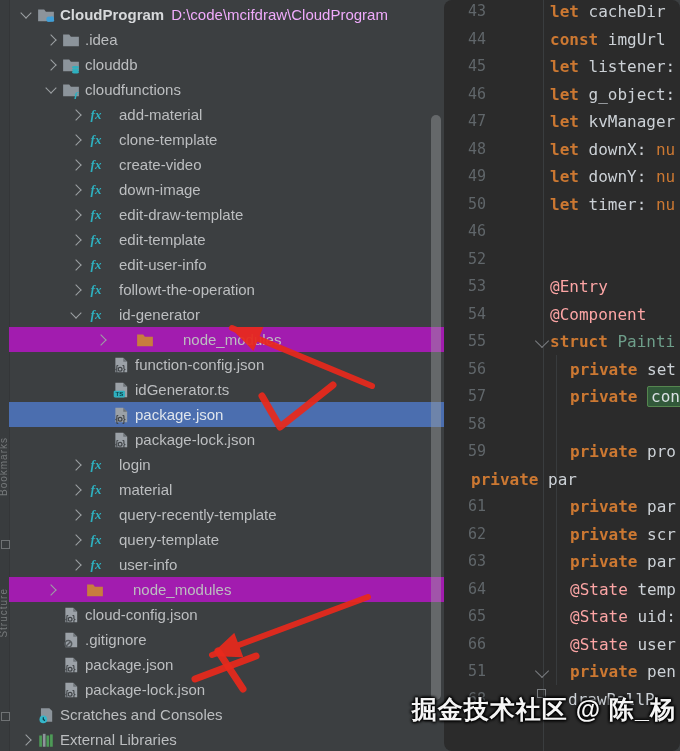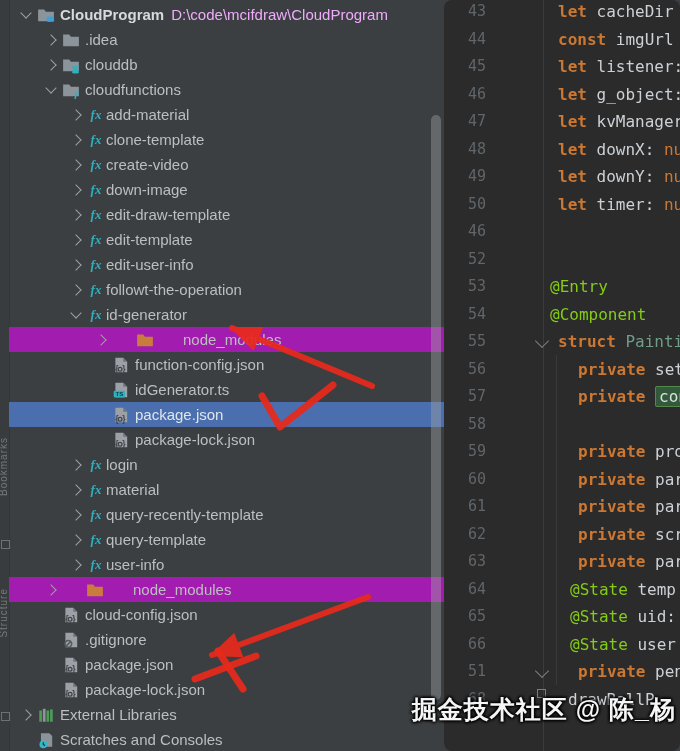--- a/index.html
+++ b/index.html
@@ -16,40 +16,40 @@
   .tree{position:absolute;left:9px;top:0;width:435px;height:751px;padding-top:2px;box-sizing:border-box;z-index:2;}
   .row{height:25px;display:flex;align-items:center;color:#bcbec0;font-size:15px;white-space:nowrap;}
   .d0{padding-left:6px}.d1{padding-left:31px}.d2{padding-left:56px}.d3{padding-left:81px}
   .hl-olive{background:#a21caf;gap:24px;}
   .hl-blue{background:#4b6eaf;color:#dfe5ec;}
   .chev{width:22px;flex:none;display:flex;justify-content:center;align-items:center;}
   .chev i{display:block;width:7px;height:7px;border-right:1.7px solid #9da1a4;border-bottom:1.7px solid #9da1a4;}
   .chev.r i{transform:rotate(-45deg);}
   .chev.dn i{transform:rotate(45deg);margin-top:-3px;}
   .ticon{width:18px;height:18px;margin-right:5px;flex:none;}
-  .fx{width:18px;margin-right:1px;flex:none;color:#2eb0bf;font-style:italic;font-weight:bold;
+  .fx{width:18px;margin-right:14px;flex:none;color:#2eb0bf;font-style:italic;font-weight:bold;
       font-size:13px;text-align:center;font-family:"Liberation Serif",serif;}
   .root-lbl{font-weight:bold;color:#d7d9db;text-align:center;}
   .path{color:#f0abfc;margin-left:7px;}
   .scrollbar{position:absolute;left:431px;top:115px;width:10px;height:585px;background:rgba(160,163,165,.42);border-radius:5px;z-index:3;}
 
   
   .editor{position:absolute;left:444px;top:0;right:0;bottom:0;background:#2b2b2b;overflow:hidden;
           font-family:"DejaVu Sans Mono","Liberation Mono",monospace;font-size:16px;z-index:2;border-radius:8px;}
   .gsep{position:absolute;left:99px;top:0;bottom:0;width:1px;background:#3a3d3f;}
   .iguide{position:absolute;left:112px;top:355px;height:330px;width:1px;background:#383b3d;}
   .lines{margin-top:-2px;position:relative;}
   .cl{display:flex;height:27.5px;line-height:27.5px;}
   .ln{width:99px;flex:none;text-align:right;padding-right:57px;box-sizing:border-box;color:#60666a;font-size:15px;}
   .code{white-space:pre;padding-left:7px;color:#ccd1d6;}
   .code.ind1{padding-left:27px;}
   .code.ind2{padding-left:25px;}
-  .kw{color:#cc7832;font-weight:bold;margin-left:8px;}
+  .kw{color:#cc7832;font-weight:bold;}
   .tp{color:#cc7832;}
-  .ann{color:#84cc16;}
+  .ann{color:#fca5a5;}
   .sn{color:#6e9e8a;}
   .match{background:#32593a;border:1px solid #55864f;border-radius:2px;padding:0 3px;color:#dbe0e5;}
   .fold{position:absolute;left:93px;width:9px;height:9px;border-right:1.6px solid #7a7d80;border-bottom:1.6px solid #7a7d80;transform:rotate(45deg);}
   .fold55{top:336px;}
   .fold67{top:666px;}
   .foldbox{position:absolute;left:93px;top:689px;width:9px;height:9px;border:1.5px solid #7a7d80;box-sizing:border-box;}
 
   
   .ann-svg{position:absolute;left:0;top:0;width:680px;height:751px;z-index:6;pointer-events:none;}
   .wm{position:absolute;right:4px;top:693px;z-index:7;font-size:25px;font-weight:bold;color:#f5f5f5;
@@ -359,35 +359,35 @@
 
     <div class="row d1">
       <span class="chev none"></span>
       <svg class="ticon">
           <use href="#i-json"></use>
         </svg>
       <span>package-lock.json</span>
     </div>
 
     <div class="row d0">
+      <span class="chev none"></span>
+      <svg class="ticon">
+          <use href="#i-scratch"></use>
+        </svg>
+      <span>Scratches and Consoles</span>
+    </div>
+
+    <div class="row d0">
       <span class="chev r">
           <i></i>
         </span>
       <svg class="ticon">
           <use href="#i-libs"></use>
         </svg>
       <span>External Libraries</span>
-    </div>
-
-    <div class="row d0">
-      <span class="chev none"></span>
-      <svg class="ticon">
-          <use href="#i-scratch"></use>
-        </svg>
-      <span>Scratches and Consoles</span>
     </div>
 
   </div>
 
   <div class="scrollbar"></div>
 
   <div class="editor">
     <div class="gsep"></div>
     <div class="iguide"></div>
 
@@ -453,21 +453,20 @@
           <span class="code ind1"><span class="kw">private</span><span> </span><span class="match">con</span></span>
         </div>
       <div class="cl">
           <span class="ln">58</span>
         </div>
       <div class="cl">
           <span class="ln">59</span>
           <span class="code ind1"><span class="kw">private</span><span> pro</span></span>
         </div>
       <div class="cl">
-          <span class="ln">60</span>
           <span class="code ind1"><span class="kw">private</span><span> par</span></span>
         </div>
       <div class="cl">
           <span class="ln">61</span>
           <span class="code ind1"><span class="kw">private</span><span> par</span></span>
         </div>
       <div class="cl">
           <span class="ln">62</span>
           <span class="code ind1"><span class="kw">private</span><span> scr</span></span>
         </div>

